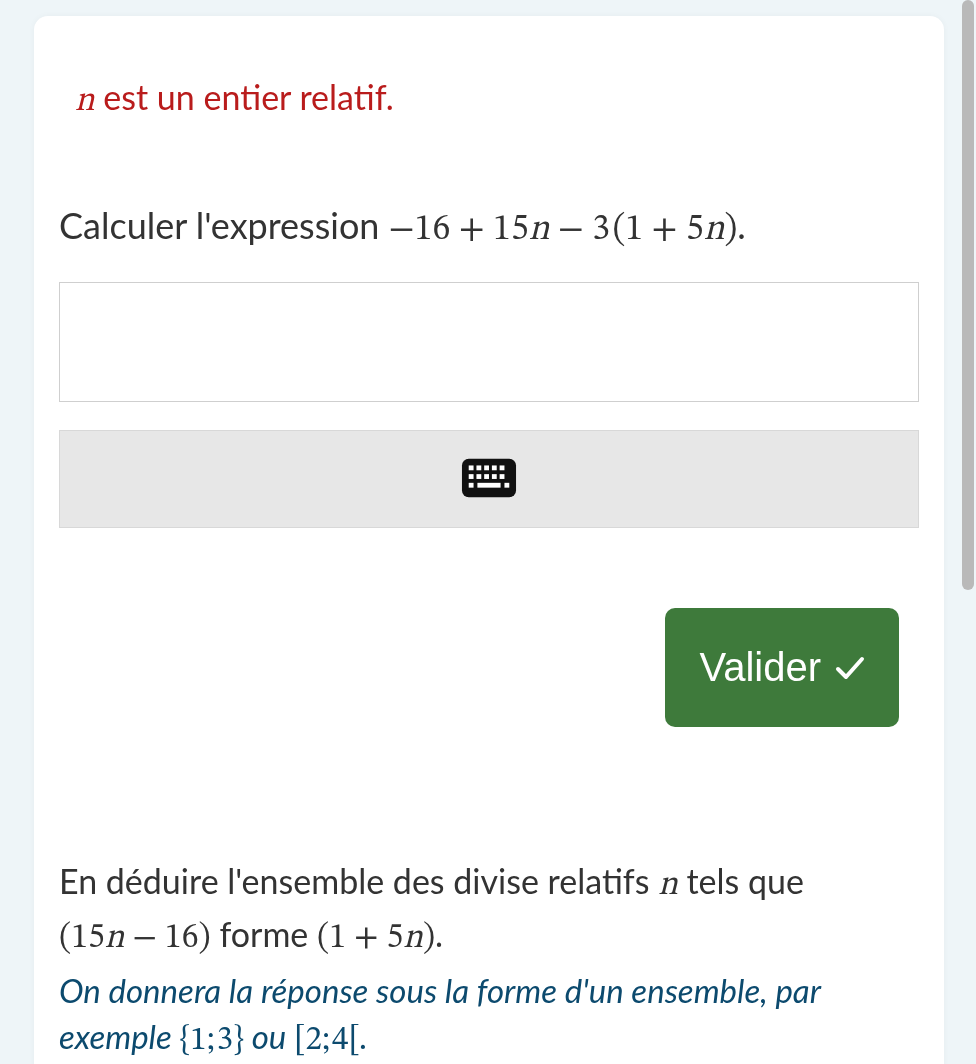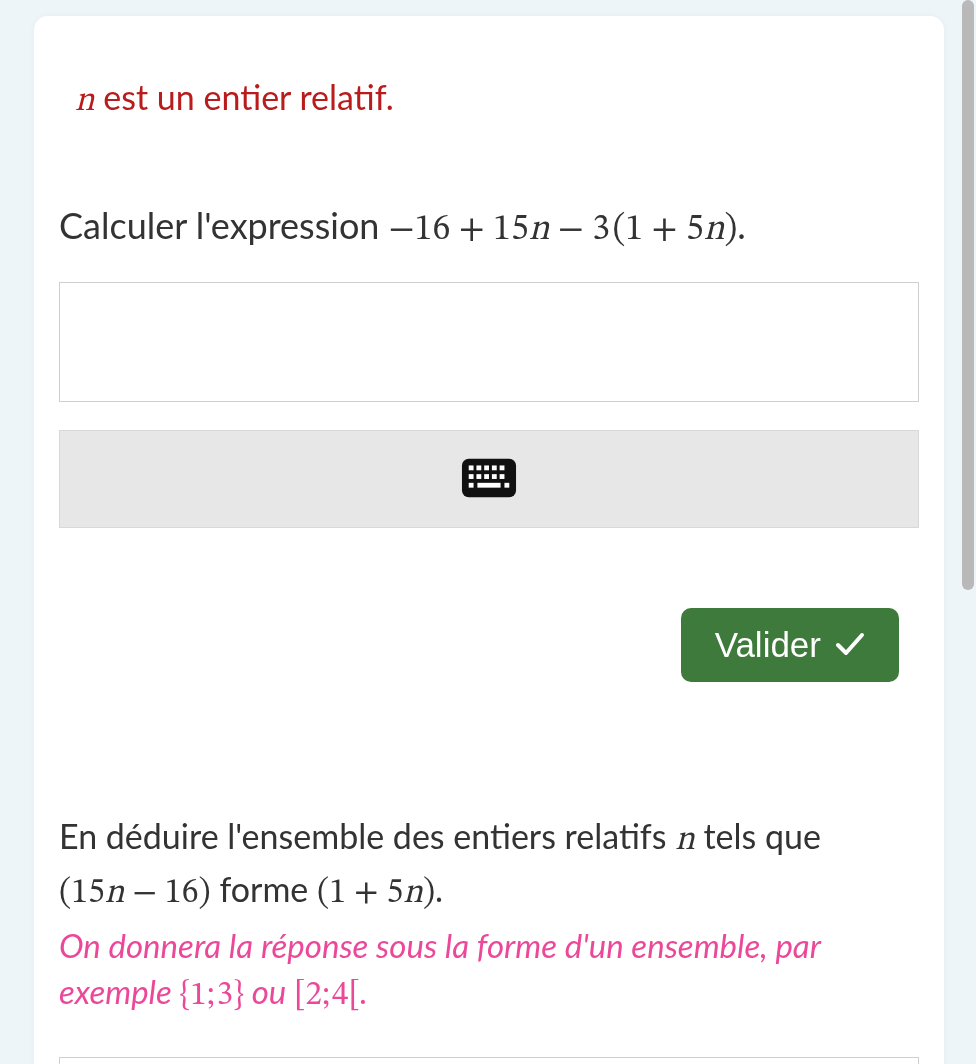--- a/index.html
+++ b/index.html
@@ -79,43 +79,43 @@
 
   .validate-row {
     display: flex;
     justify-content: flex-end;
     margin-bottom: 130px;
     padding-right: 20px;
   }
   .validate-btn {
     background: #3e7a3b;
     color: #fff;
-    font-size: 35px;
+    font-size: 40px;
     border: none;
     border-radius: 10px;
-    padding: 17px 34px;
+    padding: 37px 34px;
     display: inline-flex;
     align-items: center;
     gap: 14px;
     cursor: pointer;
     justify-content: space-between;
   }
   .validate-btn svg { width: 30px; height: 26px; stroke: #fff; }
 
   .prompt2 {
     font-size: 34px;
     line-height: 1.4;
     color: #333;
     margin-bottom: 4px;
   }
   .hint {
     font-size: 33px;
     line-height: 1.4;
     font-style: italic;
-    color: #ec4899;
+    color: #0c4a6e;
     margin-bottom: 38px;
   }
   .answer-box2-stub {
     width: 100%;
     height: 12px;
     border-top: 1px solid #cfcfcf;
     border-left: 1px solid #cfcfcf;
     border-right: 1px solid #cfcfcf;
     background: #fff;
   }
@@ -162,21 +162,21 @@
         <span>Valider</span>
         <span>
           <svg viewBox="0 0 30 26" fill="none" stroke-width="4" stroke-linecap="round" stroke-linejoin="round">
             <polyline points="3,14 11,22 27,4"></polyline>
           </svg>
         </span>
       </button>
     </div>
 
     <div class="prompt2">
-      <span>En déduire l'ensemble des entiers relatifs </span><span class="math mi">n</span><span> tels que </span>
+      <span>En déduire l'ensemble des divise relatifs </span><span class="math mi">n</span><span> tels que </span>
       <br>
       <span class="math">(15<span class="mi">n</span> − 16)</span><span> forme </span><span class="math">(1 + 5<span class="mi">n</span>)</span><span>.</span>
     </div>
 
     <div class="hint">
       <span>On donnera la réponse sous la forme d'un ensemble, par exemple </span><span class="math" style="font-style:normal">{1; 3}</span><span> ou </span><span class="math" style="font-style:normal">[2; 4[</span><span>.</span>
     </div>
 
     <div class="answer-box2-stub"></div>
   </div>

